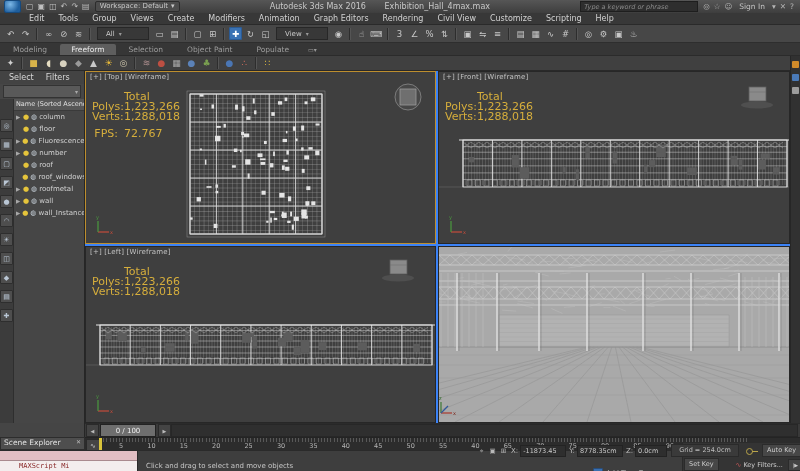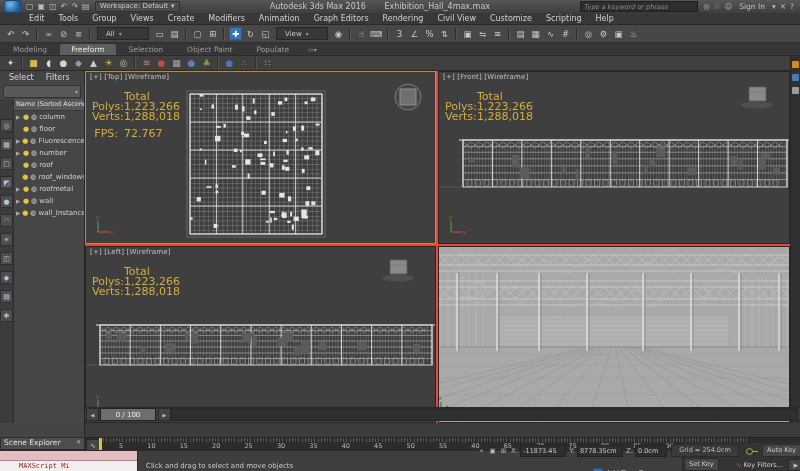--- a/index.html
+++ b/index.html
@@ -59,36 +59,36 @@
   .xico{width:11px;height:11px;background:#4e4e4e;border:1px solid #2e2e2e;border-radius:1px;color:#b9c6d4;
         font-size:7px;display:flex;align-items:center;justify-content:center;}
   .exp-main{flex:1;overflow:hidden;}
   .exp-header{height:11px;background:#575757;border-bottom:1px solid #3a3a3a;font-size:6.5px;color:#e0e0e0;
               line-height:11px;padding-left:2px;white-space:nowrap;overflow:hidden;}
   .exp-row{height:12px;display:flex;align-items:center;gap:2px;padding-left:2px;font-size:7px;color:#d2d2d2;white-space:nowrap;}
   .arr{width:5px;font-size:5.5px;color:#a8a8a8;}
   .bulb{font-size:7px;color:#e5c43b;}
   .obj{font-size:7px;color:#ccd6df;}
   
-  .vparea{left:85px;top:71px;width:705px;height:352px;background:#ef4444;}
+  .vparea{left:85px;top:71px;width:705px;height:352px;background:#3b82f6;}
   .vp{position:absolute;background:#3f3f3f;border:1px solid #272727;box-sizing:border-box;}
   .vp.activevp{border:1px solid #bd8e2e;}
   .vp svg{position:absolute;left:0;top:0;}
   .vp-label{position:absolute;left:4px;top:1px;font-size:7px;color:#c2c2c2;letter-spacing:.2px;}
   .vp-stats{position:absolute;left:6px;top:20px;font-size:11px;color:#d6ae3c;line-height:10px;}
   .srow{display:flex;}
   .slb{width:26px;text-align:right;margin-right:6px;}
   .fpsrow{margin-top:7px;}
   
   .cmdstrip{right:0;top:56px;width:10px;height:367px;background:#313131;border-left:1px solid #262626;
             display:flex;flex-direction:column;align-items:center;padding-top:5px;gap:6px;box-sizing:border-box;}
   .cico{width:7px;height:7px;border-radius:1px;}
   
   .exp-gap{left:0;top:423px;width:85px;height:14px;background:#454545;border-right:1px solid #262626;box-sizing:border-box;}
-  .tslider{left:85px;top:407px;width:715px;height:14px;background:#393939;border-top:1px solid #2b2b2b;
+  .tslider{left:85px;top:423px;width:715px;height:14px;background:#393939;border-top:1px solid #2b2b2b;
            display:flex;align-items:center;box-sizing:border-box;text-align:center;}
   .tsbtn{width:11px;height:11px;display:flex;align-items:center;justify-content:center;font-size:5px;color:#bbb;
          background:#444;border:1px solid #2a2a2a;margin-left:1px;}
   .tshandle{width:54px;height:11px;background:#6e6e6e;border:1px solid #222;color:#f0f0f0;font-size:7px;
             display:flex;align-items:center;justify-content:center;margin:0 1px;}
   .tstrack{flex:1;height:11px;background:#2f2f2f;border:1px solid #272727;margin-right:2px;}
   
   .exp-title{left:0;top:437px;width:85px;height:13px;background:#4e4e4e;border:1px solid #2d2d2d;
              display:flex;align-items:flex-start;padding:0 3px;font-size:7.5px;color:#e2e2e2;box-sizing:border-box;}
   .exp-title .t{flex:1;white-space:nowrap;overflow:hidden;}

